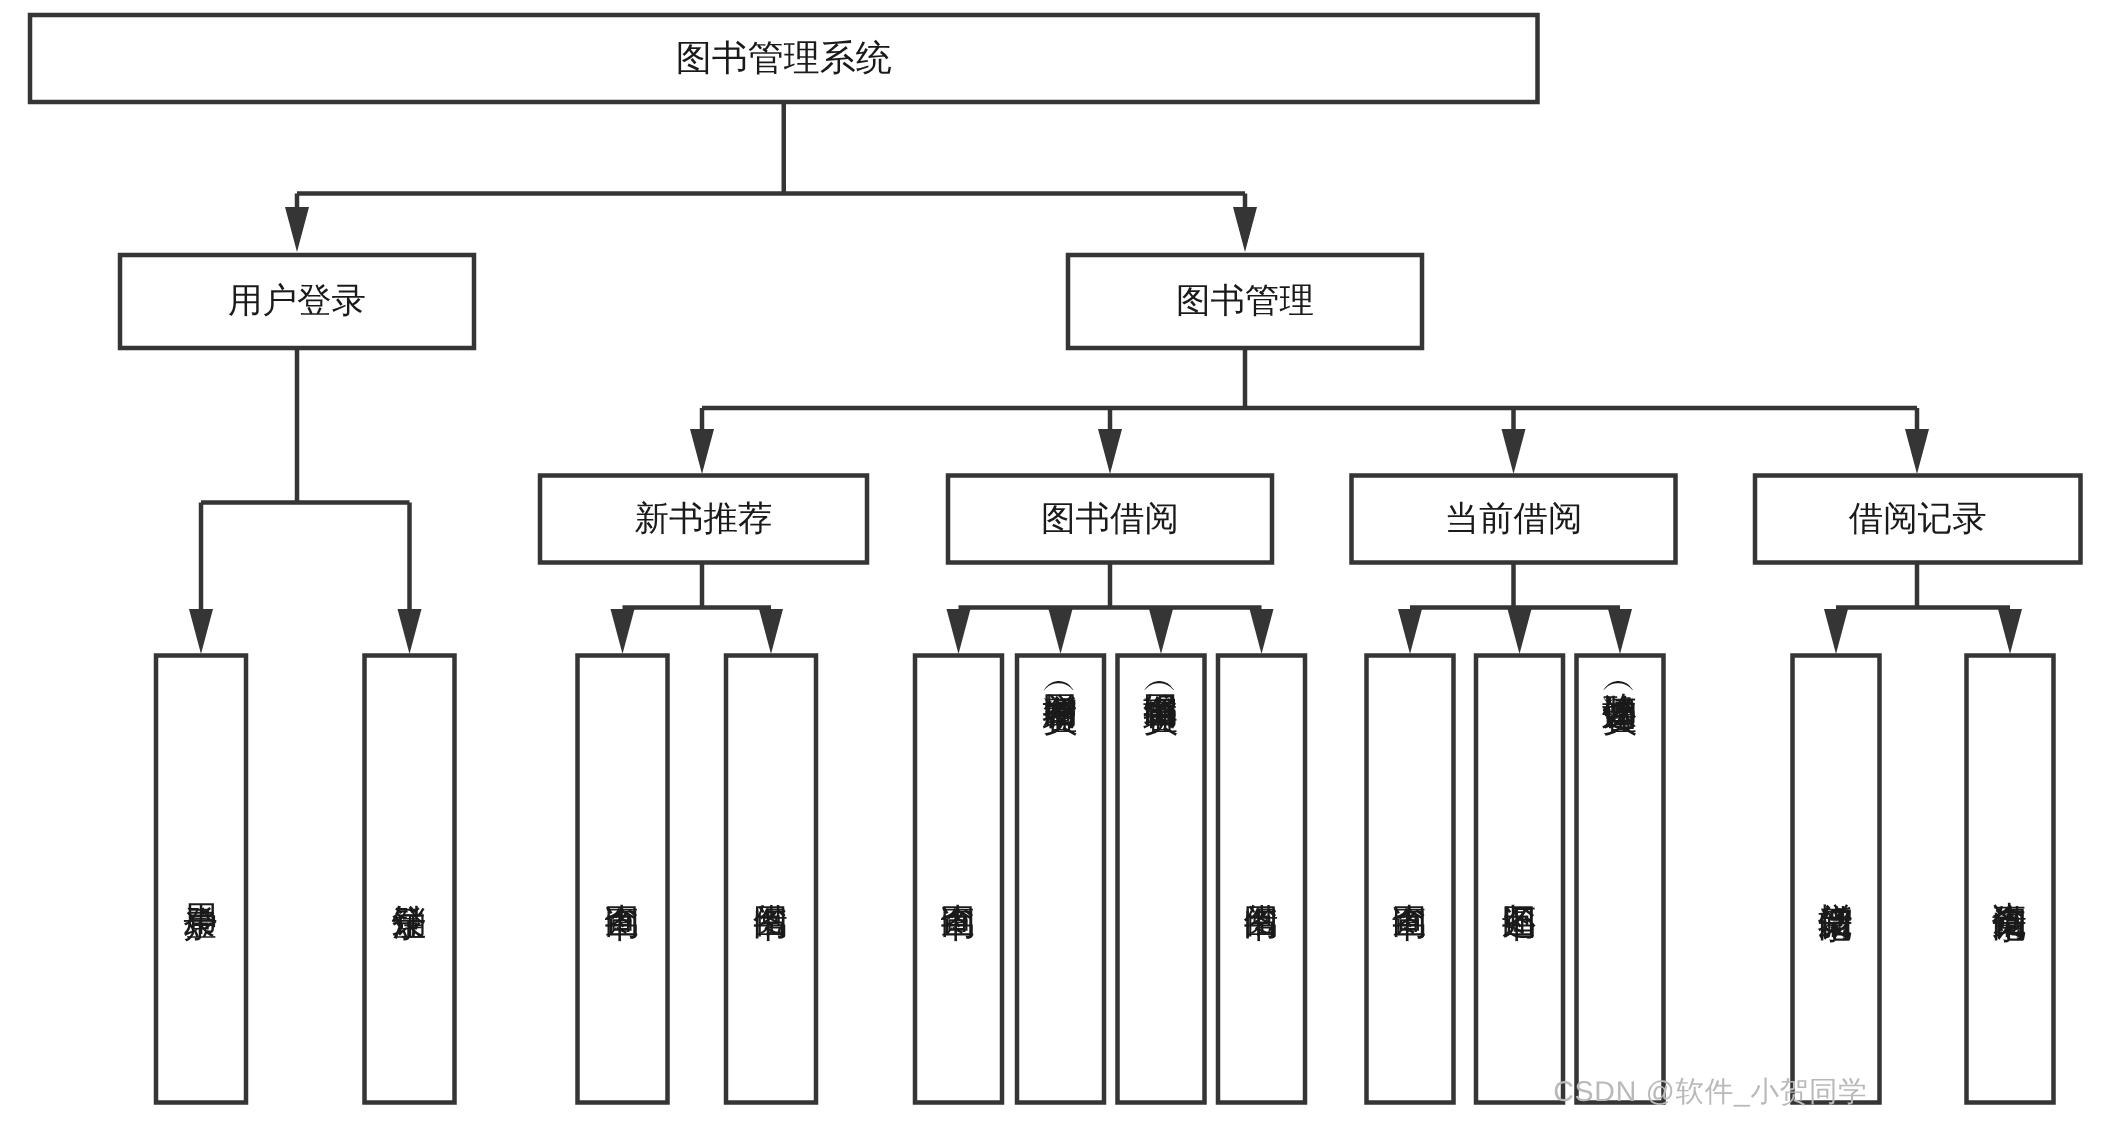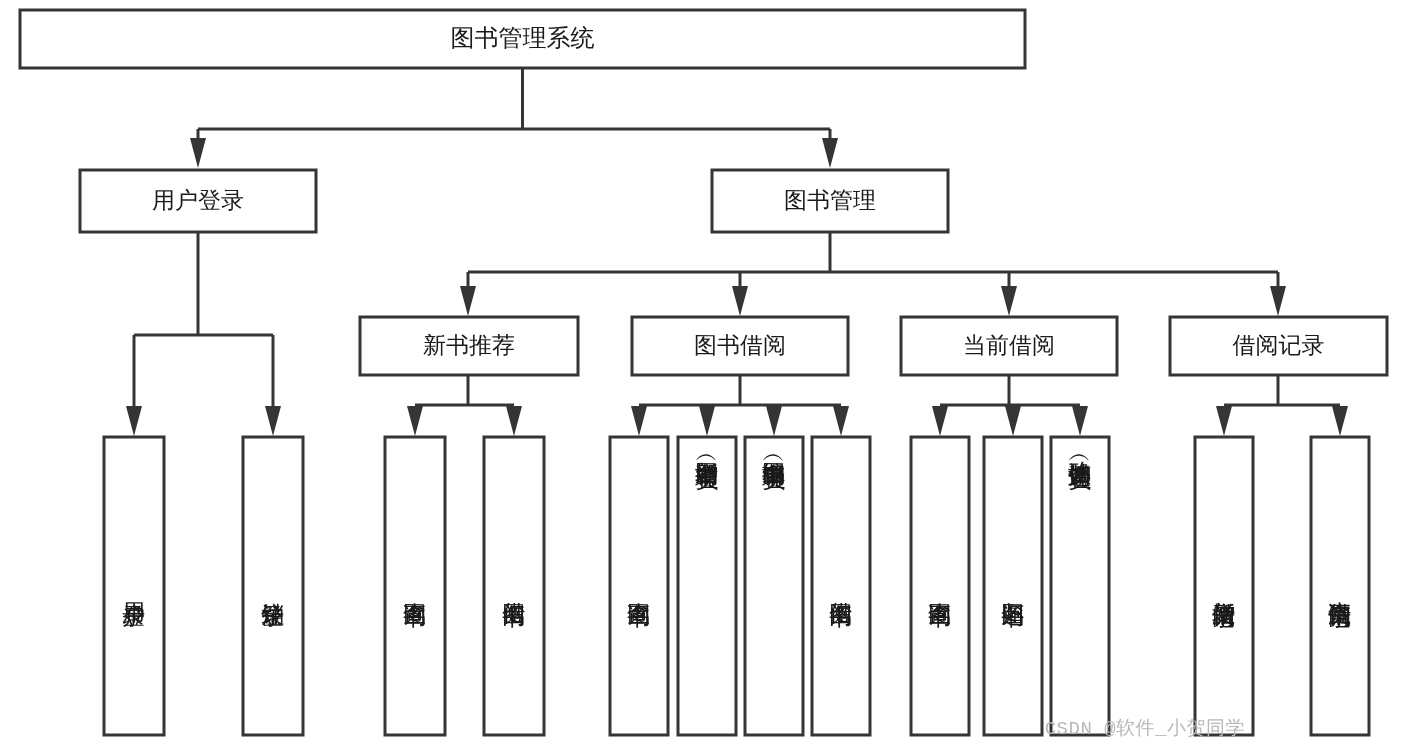--- a/index.html
+++ b/index.html
@@ -70,21 +70,21 @@
     line-height: 1.06;
     color: #1a1a1a;
     letter-spacing: 1px;
     white-space: nowrap;
     text-align: center;
   }
   .watermark {
     position: absolute;
     right: 8px;
     bottom: 6px;
-    font-family: Liberation Mono, monospace;
+    font-family: Liberation Sans, sans-serif;
     font-size: 19px;
     color: #b9b9b9;
     letter-spacing: 0.5px;
     user-select: none;
     margin-top: 20px;
   }
 </style>
 </head>
 <body>
 

